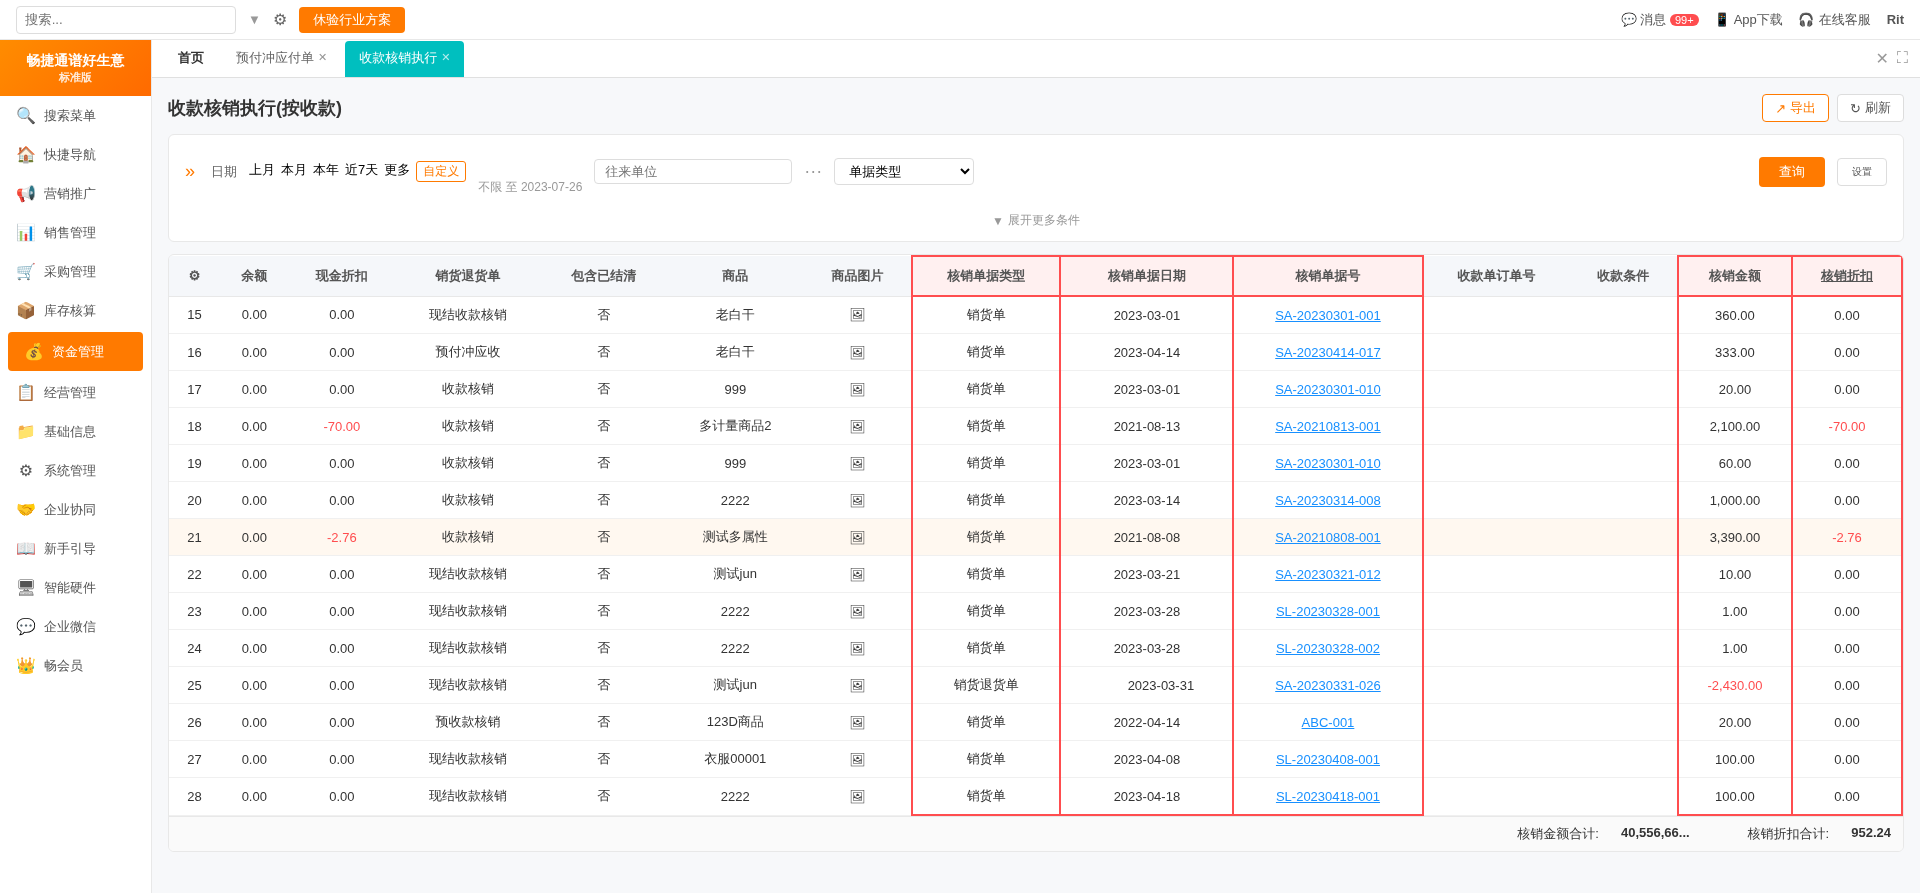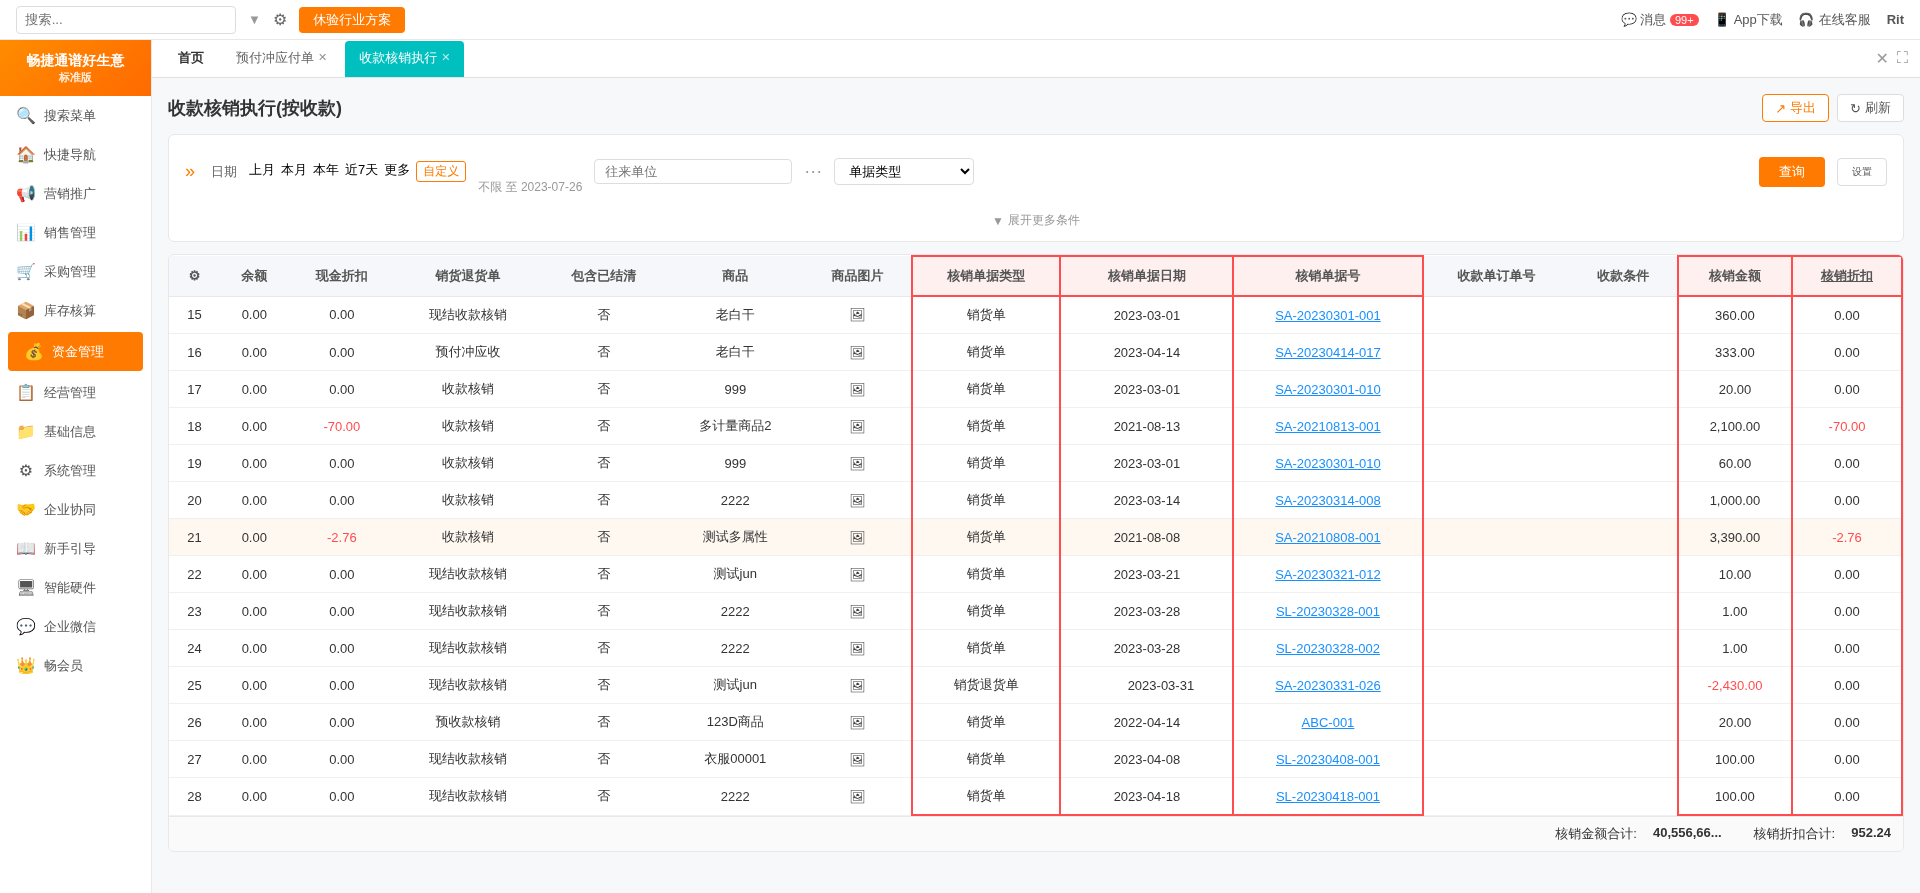--- a/index.html
+++ b/index.html
@@ -128,21 +128,21 @@
     tr.highlight-row td { background: #fff8f0; }
     .link { color: #1890ff; cursor: pointer; text-decoration: underline; }
     .text-red { color: #ff4d4f; }
 
     
     .table-footer {
       display: flex; align-items: center; justify-content: flex-end;
       padding: 8px 12px; font-size: 13px; color: #333; gap: 32px;
       background: #fafafa; border-top: 1px solid #e8e8e8;
     }
-    .table-footer-item { display: flex; gap: 16px; }
+    .table-footer-item { display: flex; gap: 22px; margin-left: 26px; }
 
     
     ::-webkit-scrollbar { width: 6px; height: 6px; }
     ::-webkit-scrollbar-thumb { background: #ccc; border-radius: 3px; }
   </style>
 </head>
 <body>
 
 <div class="top-bar">
   <input class="top-bar-search" type="text" placeholder="搜索..." style="">

